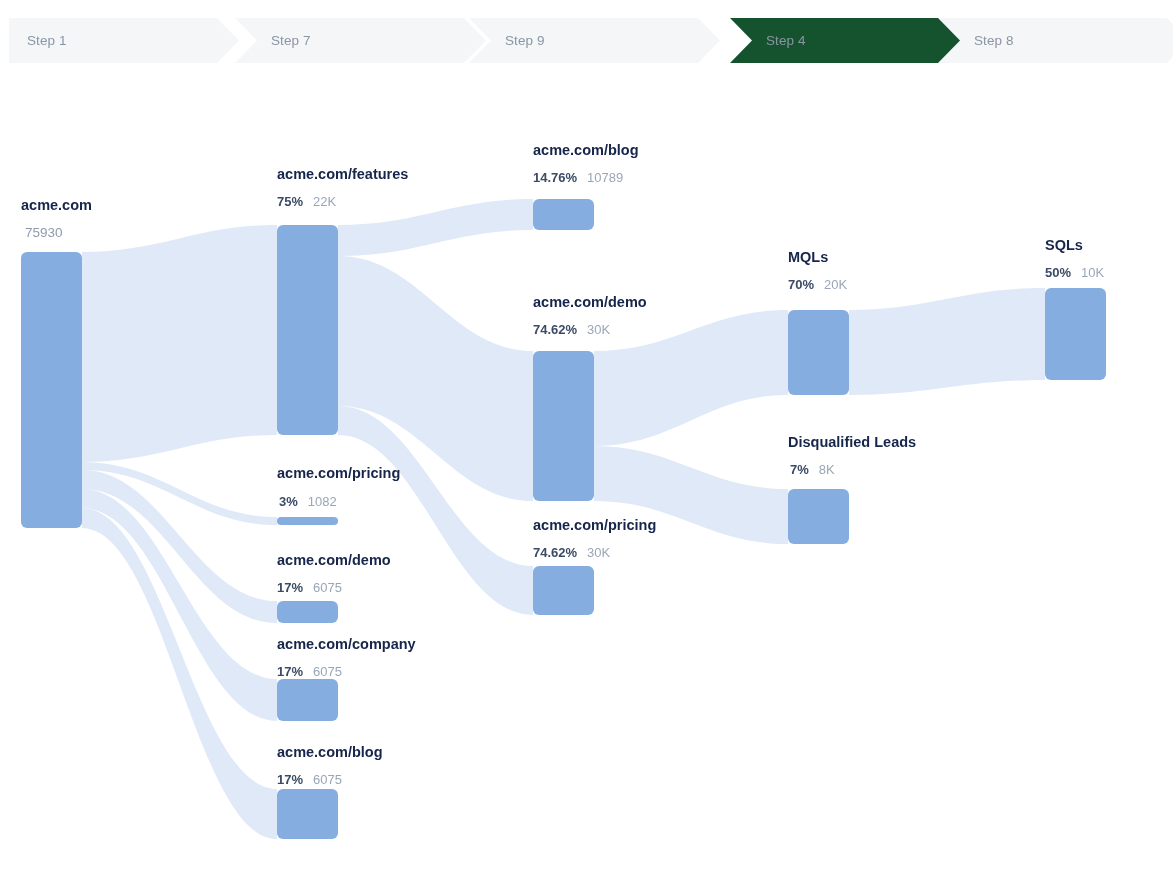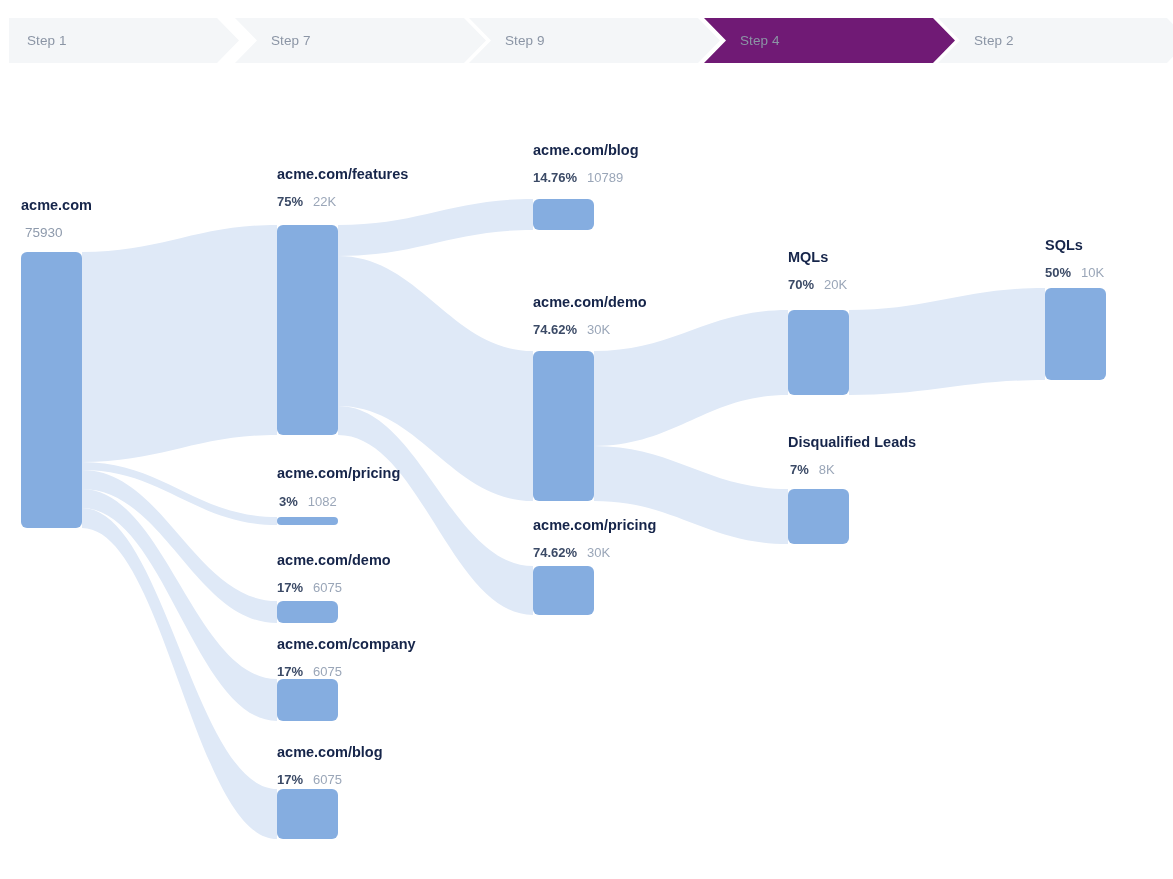--- a/index.html
+++ b/index.html
@@ -71,25 +71,25 @@
 <div id="steps-bar">
     <div class="step-chev" style="left: 9px; width: 230px; background: rgb(244, 246, 248); clip-path: polygon(0px 0px, calc(100% - 22px) 0px, 100% 50%, calc(100% - 22px) 100%, 0px 100%, 0px 50%);">
       <span style="color: rgb(139, 149, 165); margin-left: 18px;">Step 1</span>
     </div>
     <div class="step-chev" style="left: 235px; width: 251px; background: rgb(244, 246, 248); clip-path: polygon(0px 0px, calc(100% - 22px) 0px, 100% 50%, calc(100% - 22px) 100%, 0px 100%, 22px 50%);">
       <span style="color: rgb(139, 149, 165); margin-left: 36px;">Step 7</span>
     </div>
     <div class="step-chev" style="left: 469px; width: 251px; background: rgb(244, 246, 248); clip-path: polygon(0px 0px, calc(100% - 22px) 0px, 100% 50%, calc(100% - 22px) 100%, 0px 100%, 22px 50%);">
       <span style="color: rgb(139, 149, 165); margin-left: 36px;">Step 9</span>
     </div>
-    <div class="step-chev" style="left: 704px; width: 251px; background: #701a75; clip-path: polygon(0px 0px, calc(100% - 22px) 0px, 100% 50%, calc(100% - 22px) 100%, 0px 100%, 22px 50%);">
+    <div class="step-chev" style="left: 730px; width: 251px; background: #14532d; clip-path: polygon(0px 0px, calc(100% - 22px) 0px, 100% 50%, calc(100% - 22px) 100%, 0px 100%, 22px 50%);">
       <span style="color: rgb(139, 149, 165); margin-left: 36px;">Step 4</span>
     </div>
     <div class="step-chev" style="left: 938px; width: 251px; background: rgb(244, 246, 248); clip-path: polygon(0px 0px, calc(100% - 22px) 0px, 100% 50%, calc(100% - 22px) 100%, 0px 100%, 22px 50%);">
-      <span style="color: rgb(139, 149, 165); margin-left: 36px;">Step 2</span>
+      <span style="color: rgb(139, 149, 165); margin-left: 36px;">Step 8</span>
     </div>
   </div>
 
 <svg id="sankey" viewBox="0 0 1173 879" width="1173" height="879">
   <g id="link-layer">
       <path d="M82,252 C163.89999999999998,252 195.1,225 277,225 L277,435 C195.1,435 163.89999999999998,462 82,462 Z" fill="#dfe9f7"></path>
       <path d="M82,462 C163.89999999999998,462 195.1,517 277,517 L277,525 C195.1,525 163.89999999999998,470 82,470 Z" fill="#dfe9f7"></path>
       <path d="M82,470 C163.89999999999998,470 195.1,601 277,601 L277,623 C195.1,623 163.89999999999998,489 82,489 Z" fill="#dfe9f7"></path>
       <path d="M82,489 C163.89999999999998,489 195.1,679 277,679 L277,721 C195.1,721 163.89999999999998,508 82,508 Z" fill="#dfe9f7"></path>
       <path d="M82,508 C163.89999999999998,508 195.1,789 277,789 L277,839 C195.1,839 163.89999999999998,528 82,528 Z" fill="#dfe9f7"></path>

